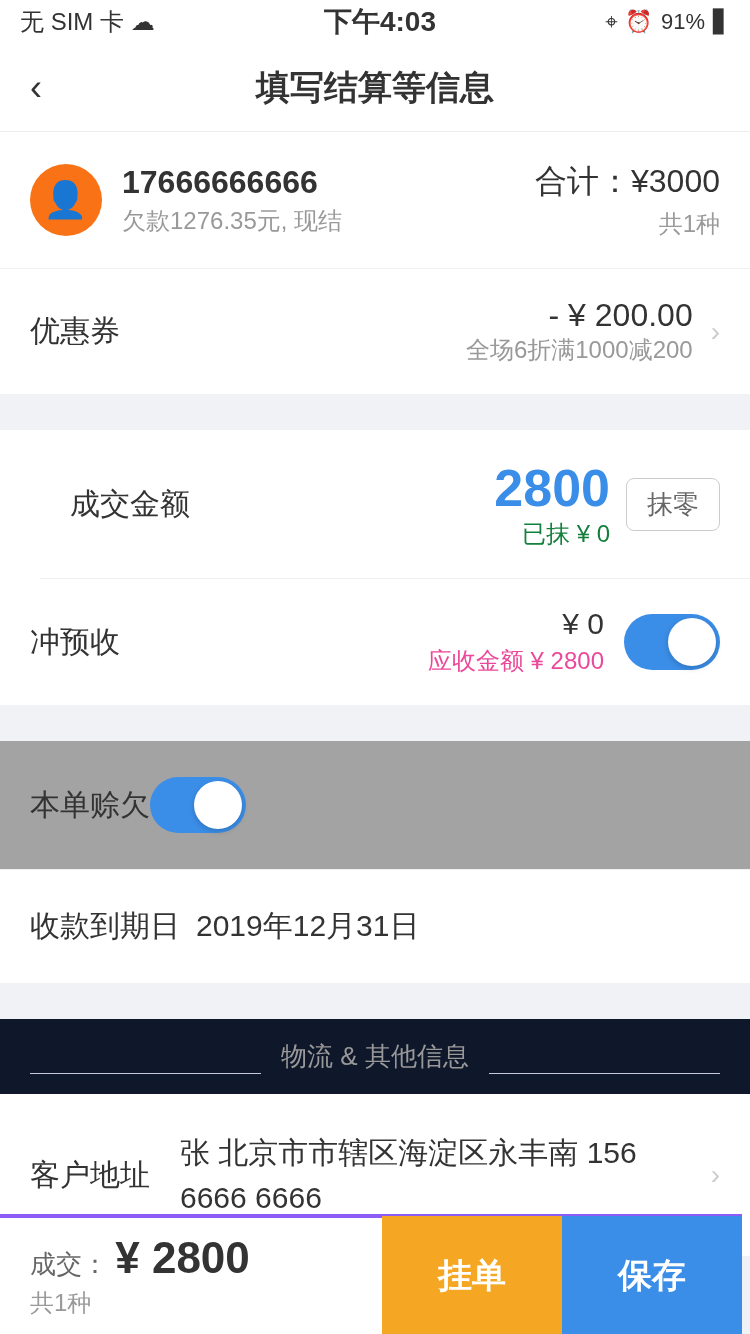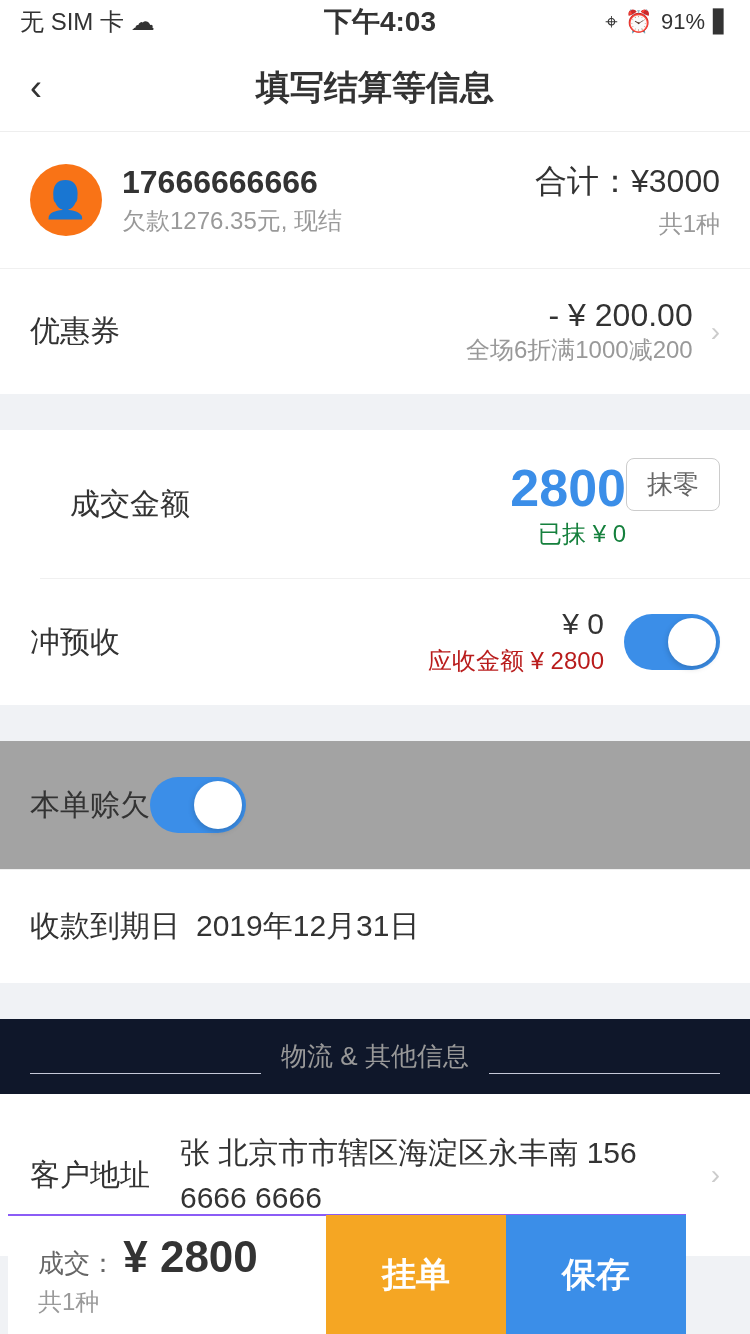--- a/index.html
+++ b/index.html
@@ -112,21 +112,21 @@
     .form-row {
       background: #fff;
       display: flex;
       align-items: center;
       justify-content: space-between;
       padding: 28px 30px;
       border-bottom: 1px solid #f0f0f0;
       margin-left: 40px;
     }
     .form-label { font-size: 30px; color: #333; }
-    .form-value { display: flex; align-items: flex-start; }
+    .form-value { display: flex; align-items: center; gap: 16px; }
 
     .amount-value { font-size: 52px; color: #3b8ee8; font-weight: 600; }
     .round-zero-btn {
       border: 1px solid #ccc;
       border-radius: 8px;
       padding: 8px 20px;
       font-size: 26px;
       color: #666;
       background: #fff;
       cursor: pointer;
@@ -156,21 +156,21 @@
     .prereceive-row {
       background: #fff;
       display: flex;
       align-items: center;
       justify-content: space-between;
       padding: 28px 30px;
     }
     .prereceive-right { display: flex; align-items: center; gap: 20px; }
     .prereceive-amount-wrap { text-align: right; }
     .prereceive-amount { font-size: 30px; color: #333; }
-    .prereceive-sub { font-size: 24px; color: #b91c1c; margin-top: 4px; margin-left: 36px; }
+    .prereceive-sub { font-size: 24px; color: #ec4899; margin-top: 4px; margin-left: 36px; }
 
     
     .credit-row {
       background: #a3a3a3;
       display: flex;
       align-items: center;
       justify-content: flex-start;
       padding: 36px 30px;
     }
     .credit-label { font-size: 30px; color: #333; }
@@ -219,27 +219,26 @@
     .bottom-space {
       height: 160px;
       background: #f0f2f5;
     }
 
     
     .bottom-bar {
       position: fixed;
       bottom: 0;
       left: 0;
-      width: 678px;
+      width: 742px;
       height: 120px;
       background: #fff;
       display: flex;
       align-items: center;
-      border-top: 2px solid #8b5cf6;
-      margin-left: 8px;
+      border-top: 4px solid #8b5cf6;
     }
     .bottom-summary {
       flex: 1;
       padding: 0 30px;
     }
     .bottom-summary-top { font-size: 26px; color: #666; }
     .bottom-summary-amount { font-size: 44px; font-weight: 700; color: #333; }
     .bottom-summary-count { font-size: 24px; color: #999; margin-top: 4px; }
     .bottom-btn {
       height: 120px;

